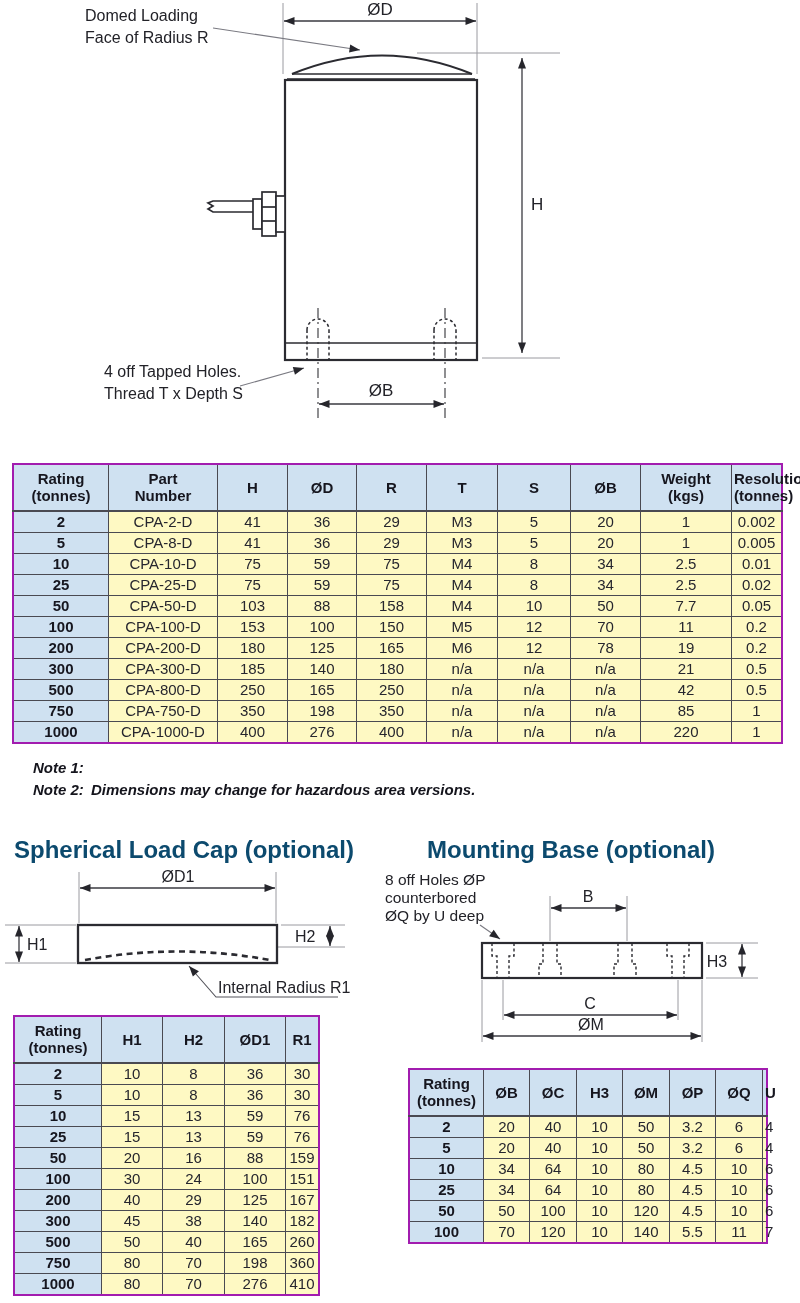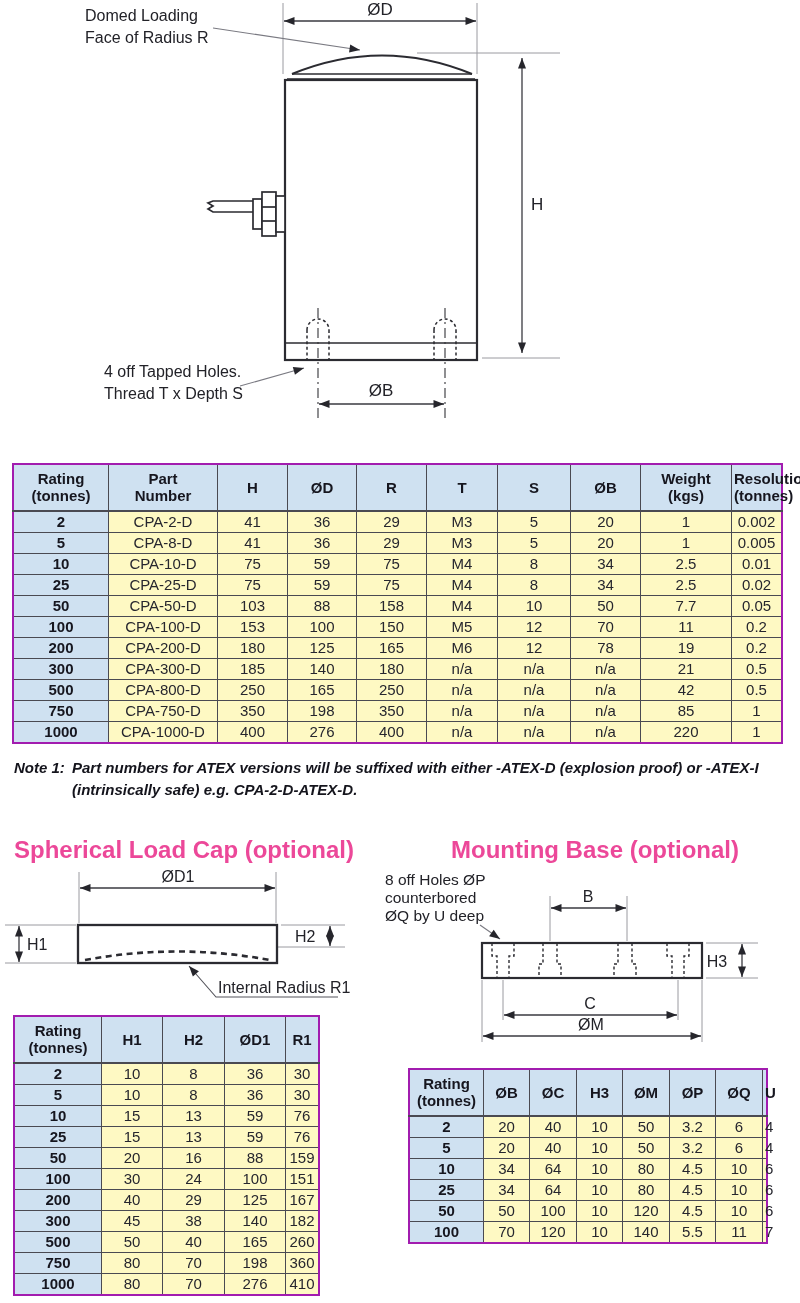--- a/index.html
+++ b/index.html
@@ -25,25 +25,25 @@
   .t-cap th:nth-child(1){width:82px}.t-cap th:nth-child(2){width:56px}
   .t-cap th:nth-child(3){width:57px}.t-cap th:nth-child(4){width:56px}
   .t-base{left:408px;top:1068px;width:360px;}
   .t-base th:nth-child(1){width:69px}.t-base th:nth-child(2){width:41px}
   .t-base th:nth-child(3){width:42px}.t-base th:nth-child(4){width:41px}
   .t-base th:nth-child(5){width:42px}.t-base th:nth-child(6){width:41px}
   .t-base th:nth-child(7){width:42px}
   .notes{position:absolute;left:14px;top:757px;width:782px;font-size:15px;
          font-weight:bold;font-style:italic;color:#14141c;line-height:22px;}
   .note{display:flex;}
-  .note-label{width:58px;flex:none;}
+  .note-label{width:58px;flex:none;margin-left:19px;}
   .note-text{white-space:pre-line;}
-  .section-title{position:absolute;top:836px;font-size:24px;font-weight:bold;color:#ec4899;}
+  .section-title{position:absolute;top:836px;font-size:24px;font-weight:bold;color:#0c4a6e;}
   .st-left{left:14px;}
-  .st-right{left:427px;margin-left:24px;}
+  .st-right{left:427px;}
 </style>
 </head>
 <body>
 <div id="page">
 
 <svg class="dia" style="left:0;top:0" width="800" height="445" viewBox="0 0 800 445">
   <defs>
     <marker id="a-e" markerWidth="12" markerHeight="9" refX="11" refY="4.5" orient="auto" markerUnits="userSpaceOnUse">
       <path d="M0.5,0.5 L11,4.5 L0.5,8.5 Z" fill="#26262c"></path>
         </marker>
@@ -260,22 +260,24 @@
           <td>n/a</td>
           <td>220</td>
           <td>1</td>
         </tr>
       </tbody>
     </table>
 
 <div class="notes">
   <div class="note">
     <span class="note-label">Note 1:</span>
-    <span class="note-text">Part numbers for ATEX versions will be suffixed with either -ATEX-D (explosion proof) or -ATEX-I
-(intrinsically safe) e.g. CPA-2-D-ATEX-D.</span>
+  </div>
+  <div class="note">
+    <span class="note-label">Note 2:</span>
+    <span class="note-text">Dimensions may change for hazardous area versions.</span>
   </div>
 </div>
 
 <div class="section-title st-left">Spherical Load Cap (optional)</div>
 <div class="section-title st-right">Mounting Base (optional)</div>
 
 <svg class="dia" style="left:0;top:868px" width="370" height="145" viewBox="0 0 370 145">
   <defs>
     <marker id="b-e" markerWidth="12" markerHeight="9" refX="11" refY="4.5" orient="auto" markerUnits="userSpaceOnUse">
       <path d="M0.5,0.5 L11,4.5 L0.5,8.5 Z" fill="#26262c"></path>

